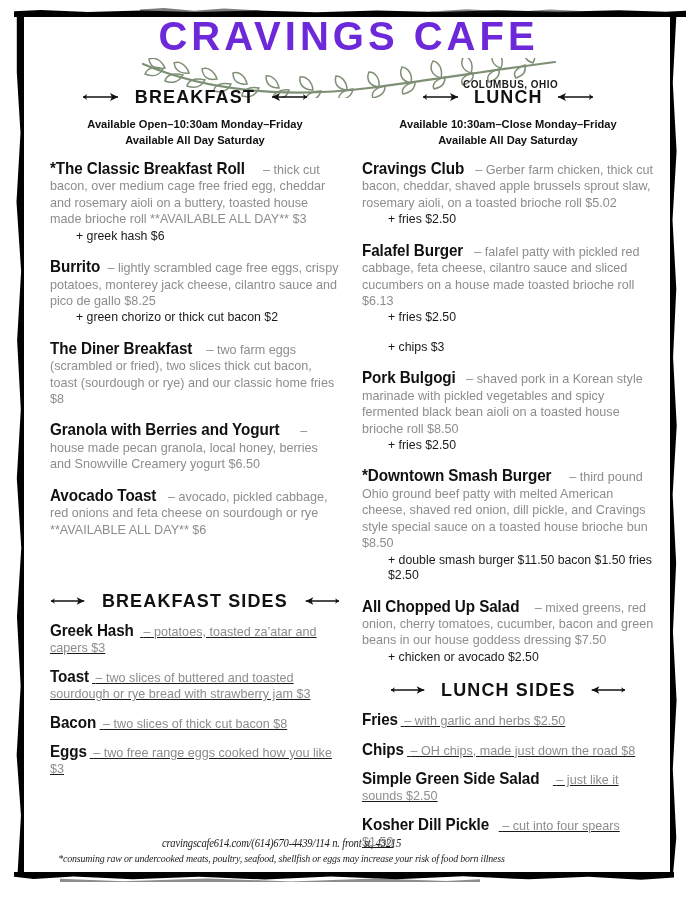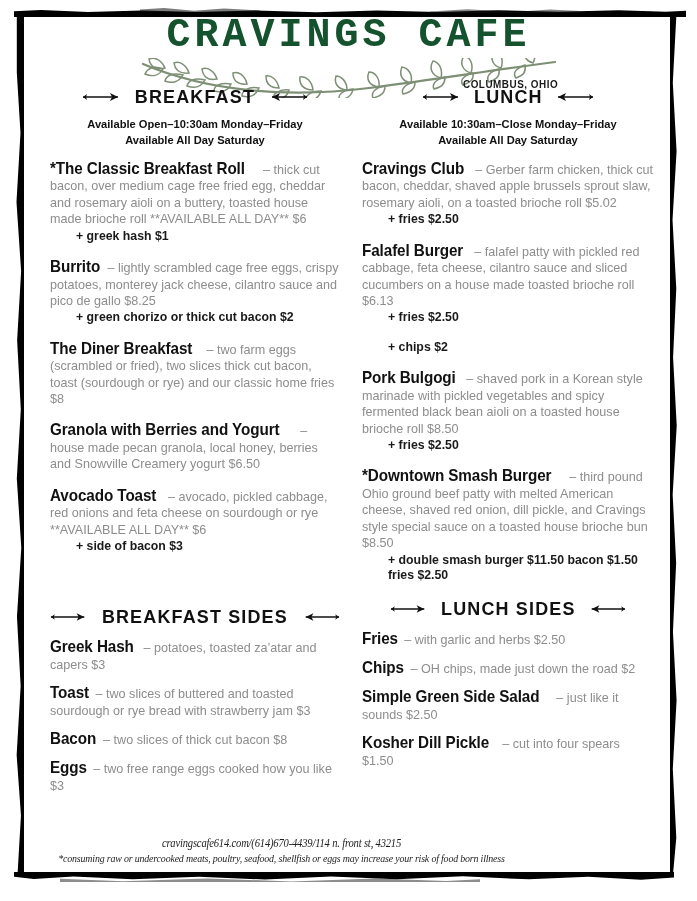--- a/index.html
+++ b/index.html
@@ -30,25 +30,25 @@
   .frame-smudge-a { position:absolute; left: 140px; top: 8px; width: 120px; height: 4px; background:#111; opacity:.55;
                     clip-path: polygon(0 40%,20% 0,45% 70%,70% 10%,100% 60%,100% 100%,0 100%); }
   .frame-smudge-b { position:absolute; left: 430px; top: 9px; width: 150px; height: 4px; background:#111; opacity:.5;
                     clip-path: polygon(0 60%,25% 5%,55% 75%,80% 10%,100% 50%,100% 100%,0 100%); }
   .frame-smudge-c { position:absolute; left: 60px; top: 878px; width: 420px; height: 4px; background:#1b1b1b; opacity:.5;
                     clip-path: polygon(0 20%,15% 80%,35% 10%,55% 85%,75% 15%,92% 75%,100% 30%,100% 100%,0 100%); }
 
   
   .masthead { position: absolute; left: 0; top: 16px; width: 697px; text-align: center; }
   .brand {
-    font-family: Liberation Mono, monospace;
+    font-family: Liberation Sans, sans-serif;
     font-weight: 700;
     font-size: 40px;
     letter-spacing: 4px;
-    color: #14532d;
+    color: #6d28d9;
     line-height: 1;
     white-space: nowrap;
   }
   .vine-wrap { position: relative; width: 420px; height: 40px; margin: 2px auto 0; }
   .vine-wrap svg { display: block; }
   .city {
     position: absolute;
     left: 463px; top: 62px;
     font-family: "Liberation Sans Narrow", "Liberation Sans", sans-serif;
     font-weight: 700;
@@ -111,25 +111,25 @@
     display: inline-block;
     transform-origin: left center;
     vertical-align: baseline;
   }
   .addon {
     margin-top: 1px;
     padding-left: 26px;
     font-size: 12.3px;
     line-height: 15.5px;
     color: #1a1a1a;
-    font-weight: 700;
-  }
-
-  
-  .sides .item { margin-bottom: 11px; }
+    font-weight: 400;
+  }
+
+  
+  .sides .item { margin-bottom: 11px; text-decoration: underline; }
 
   .section-gap-sides-left  { margin-top: 52px; }
   .section-gap-sides-right { margin-top: 12px; }
 
   
   .footer { position: absolute; left: 0; top: 836px; width: 563px; text-align: center; }
   .footer-line {
     font-family: "Liberation Serif", serif;
     font-style: italic;
     color: #1c1c1c;
@@ -206,36 +206,35 @@
       </svg>
     </div>
 
     <div class="avail">
       <div>Available Open–10:30am Monday–Friday</div>
       <div>Available All Day Saturday</div>
     </div>
 
     <div>
       <div class="item">
-        <div class="item-line"><span class="item-name">*The Classic Breakfast Roll</span> <span>– thick cut bacon, over medium cage free fried egg, cheddar and rosemary aioli on a buttery, toasted house made brioche roll  **AVAILABLE ALL DAY**  $6</span></div>
-        <div class="addon">+ greek hash $1</div>
+        <div class="item-line"><span class="item-name">*The Classic Breakfast Roll</span> <span>– thick cut bacon, over medium cage free fried egg, cheddar and rosemary aioli on a buttery, toasted house made brioche roll  **AVAILABLE ALL DAY**  $3</span></div>
+        <div class="addon">+ greek hash $6</div>
       </div>
       <div class="item">
         <div class="item-line"><span class="item-name">Burrito</span> <span>–  lightly scrambled cage free eggs, crispy potatoes,  monterey jack cheese, cilantro sauce and pico de gallo   $8.25</span></div>
         <div class="addon">+ green chorizo or thick cut bacon $2</div>
       </div>
       <div class="item">
         <div class="item-line"><span class="item-name">The Diner Breakfast</span> <span>– two farm eggs (scrambled or fried), two slices thick cut bacon, toast (sourdough or rye) and our classic home fries  $8</span></div>
       </div>
       <div class="item">
         <div class="item-line"><span class="item-name">Granola with Berries and Yogurt</span> <span>– house made pecan granola, local honey, berries and Snowville Creamery yogurt  $6.50</span></div>
       </div>
       <div class="item">
         <div class="item-line"><span class="item-name">Avocado Toast</span> <span>– avocado, pickled cabbage, red onions and feta cheese on sourdough or rye **AVAILABLE ALL DAY**   $6</span></div>
-        <div class="addon">+ side of bacon $3</div>
       </div>
     </div>
 
     <div class="section-head section-gap-sides-left">
       <svg class="arrow" width="40" height="12" viewBox="0 0 42 12">
         <path d="M1 6 L 36 6" stroke="#111" stroke-width="1.6" fill="none"></path>
         <path d="M36 6 L 28 2 L 30 6 L 28 10 Z" fill="#111"></path>
         <path d="M1 6 L 5 3 L 4 6 L 5 9 Z" fill="#111"></path>
       </svg>
       <h2>BREAKFAST SIDES</h2>
@@ -286,29 +285,33 @@
     <div>
       <div class="item">
         <div class="item-line"><span class="item-name">Cravings Club</span> <span>– Gerber farm chicken, thick cut bacon, cheddar, shaved apple brussels sprout slaw, rosemary aioli, on a toasted brioche roll  $5.02</span></div>
         <div class="addon">+  fries $2.50</div>
       </div>
       <div class="item">
         <div class="item-line"><span class="item-name">Falafel Burger</span> <span>– falafel patty with pickled red cabbage, feta cheese, cilantro sauce and sliced cucumbers on a house made toasted brioche roll $6.13</span></div>
         <div class="addon">+ fries $2.50</div>
       </div>
       <div class="item">
-        <div class="addon">+ chips $2</div>
+        <div class="addon">+ chips $3</div>
       </div>
       <div class="item">
         <div class="item-line"><span class="item-name">Pork Bulgogi</span> <span>– shaved pork in a Korean style marinade with pickled vegetables and spicy fermented black bean aioli on a toasted house brioche roll  $8.50</span></div>
         <div class="addon">+ fries $2.50</div>
       </div>
       <div class="item">
         <div class="item-line"><span class="item-name">*Downtown Smash Burger</span> <span>– third pound Ohio ground beef patty with melted American cheese, shaved red onion, dill pickle, and Cravings style special sauce on a toasted house brioche bun  $8.50</span></div>
         <div class="addon">+ double smash burger $11.50 bacon $1.50 fries $2.50</div>
+      </div>
+      <div class="item">
+        <div class="item-line"><span class="item-name">All Chopped Up Salad</span> <span>– mixed greens, red onion, cherry tomatoes, cucumber, bacon and green beans in our house goddess dressing  $7.50</span></div>
+        <div class="addon">+ chicken or avocado $2.50</div>
       </div>
     </div>
 
     <div class="section-head section-gap-sides-right">
       <svg class="arrow" width="40" height="12" viewBox="0 0 42 12">
         <path d="M1 6 L 36 6" stroke="#111" stroke-width="1.6" fill="none"></path>
         <path d="M36 6 L 28 2 L 30 6 L 28 10 Z" fill="#111"></path>
         <path d="M1 6 L 5 3 L 4 6 L 5 9 Z" fill="#111"></path>
       </svg>
       <h2>LUNCH SIDES</h2>
@@ -317,21 +320,21 @@
         <path d="M6 6 L 14 2 L 12 6 L 14 10 Z" fill="#111"></path>
         <path d="M41 6 L 37 3 L 38 6 L 37 9 Z" fill="#111"></path>
       </svg>
     </div>
 
     <div class="sides" style="margin-top:10px;">
       <div class="item">
         <div class="item-line"><span class="item-name">Fries</span> <span>– with garlic and herbs  $2.50</span></div>
       </div>
       <div class="item">
-        <div class="item-line"><span class="item-name">Chips</span> <span>– OH chips, made just down the road   $2</span></div>
+        <div class="item-line"><span class="item-name">Chips</span> <span>– OH chips, made just down the road   $8</span></div>
       </div>
       <div class="item">
         <div class="item-line"><span class="item-name">Simple Green Side Salad</span> <span>– just like it sounds $2.50</span></div>
       </div>
       <div class="item">
         <div class="item-line"><span class="item-name">Kosher Dill Pickle</span> <span>– cut into four spears  $1.50</span></div>
       </div>
     </div>
   </div>
 

